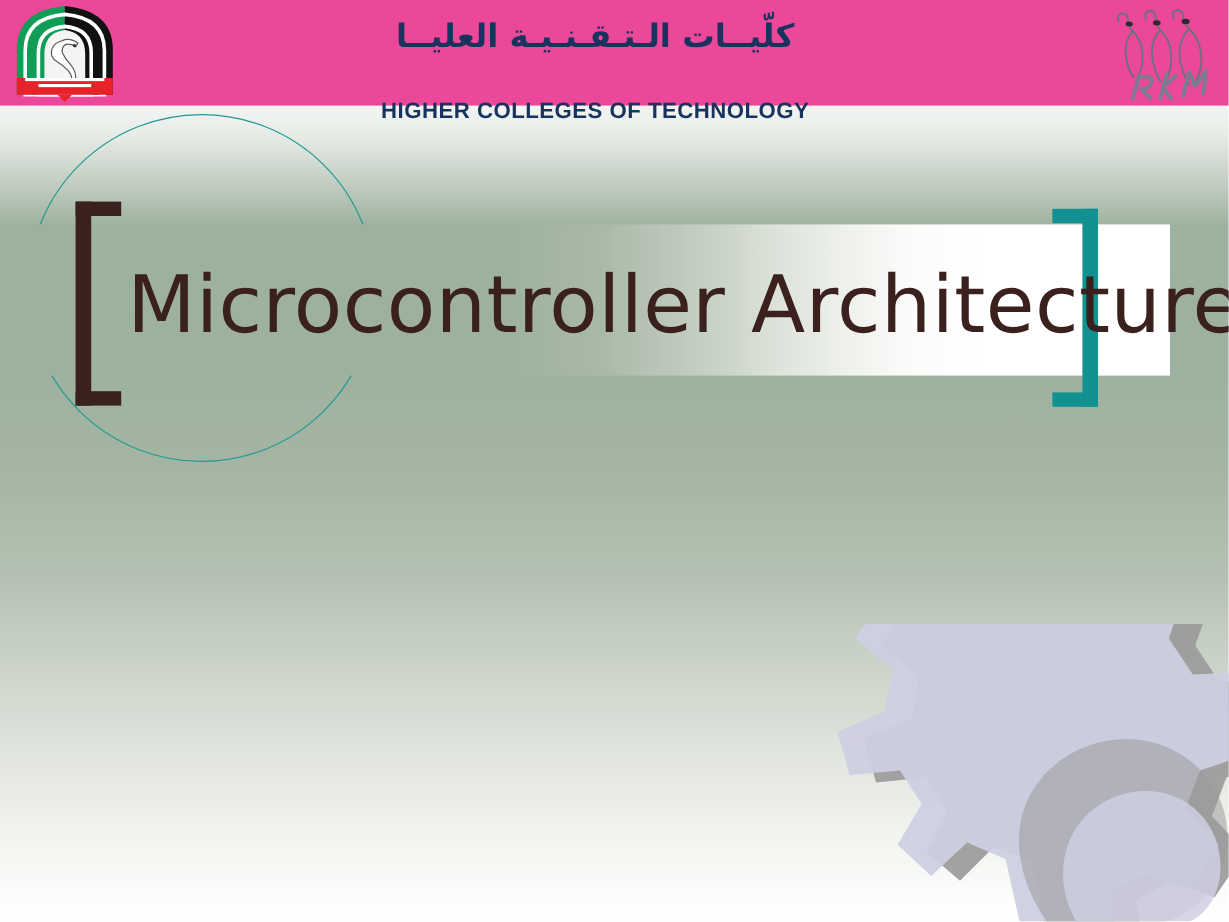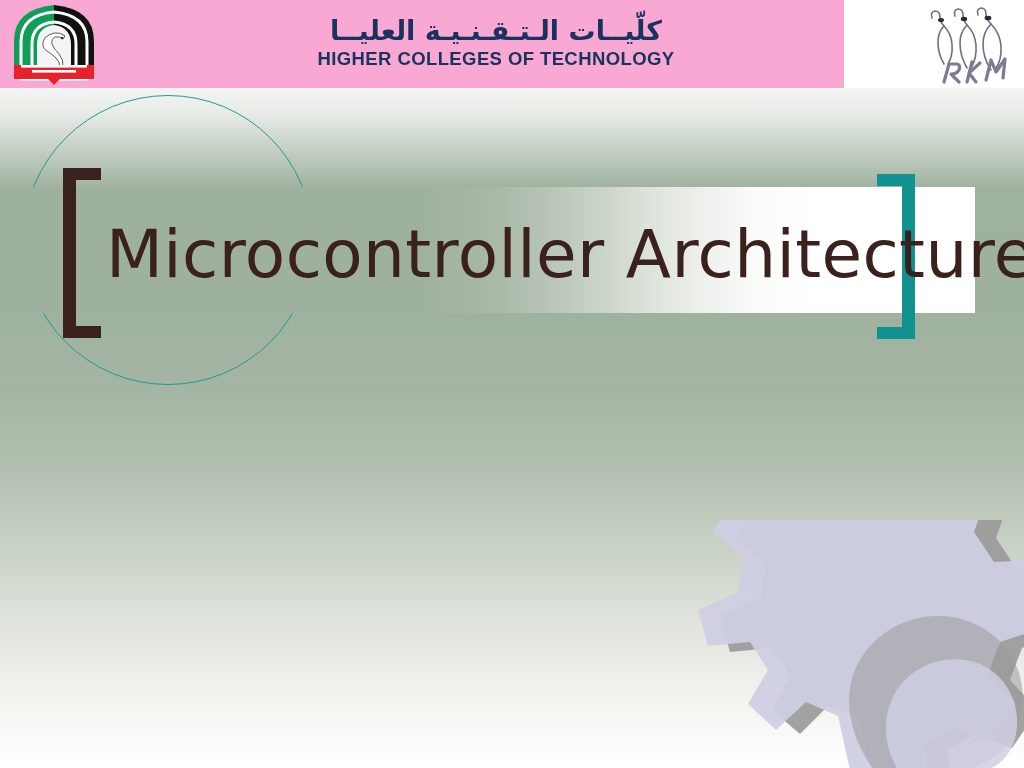--- a/index.html
+++ b/index.html
@@ -40,23 +40,23 @@
         #f2f4ef 610px,
         #fbfcfa 655px,
         #ffffff 680px);
   }
 
   
   .header-band {
     position: absolute;
     left: 0;
     top: 0;
-    width: 844px;
+    width: 1024px;
     height: 88px;
-    background: #f9a8d4;
+    background: #ec4899;
     z-index: 30;
   }
 
   
   .hct-logo {
     position: absolute;
     left: 8px;
     top: 3px;
     width: 92px;
     height: 82px;
@@ -83,20 +83,21 @@
     color: #17335e;
   }
   .wordmark-en {
     font-family: "Liberation Sans", sans-serif;
     font-size: 18.5px;
     font-weight: 700;
     letter-spacing: 0.4px;
     line-height: 22px;
     white-space: nowrap;
     color: #17335e;
+    margin-top: 33px;
   }
 
   
   .rkm-logo {
     position: absolute;
     left: 918px;
     top: 2px;
     width: 96px;
     height: 84px;
   }

